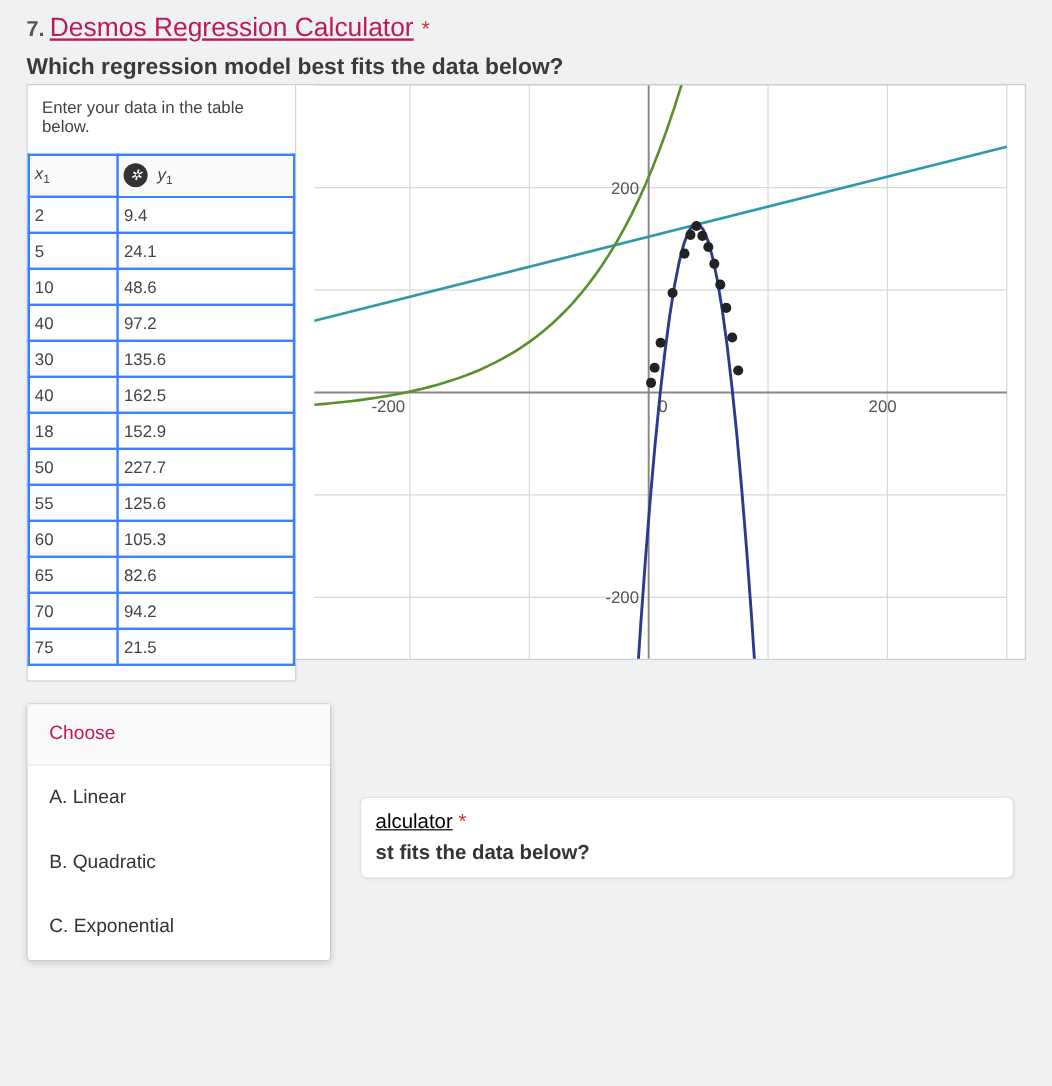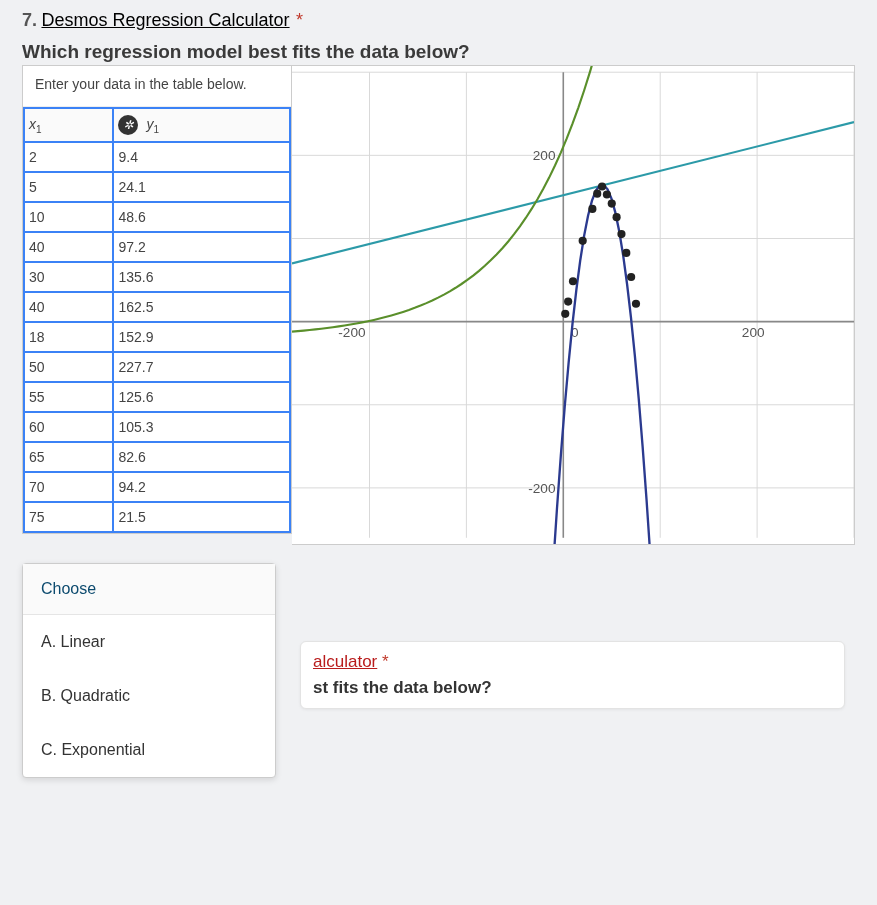--- a/index.html
+++ b/index.html
@@ -10,43 +10,43 @@
     background: #f0f1f3;
     width: 877px;
     height: 905px;
     overflow: hidden;
     position: relative;
     color: #333;
   }
   .page { padding: 10px 22px 0 22px; }
   .qnum { font-weight: 600; color: #555; font-size: 18px; display: inline; }
   .qlink {
-    color: #000000;
+    color: #be185d;
     text-decoration: underline;
-    font-size: 18px;
+    font-size: 22px;
     font-weight: 500;
   }
   .req { color: #c0392b; font-size: 18px; margin-left: 2px; }
   .qtext {
     font-weight: 700;
     color: #3a3a3a;
     font-size: 19px;
     margin-top: 10px;
     margin-bottom: 2px;
   }
   .figure-area {
     display: flex;
     align-items: flex-start;
     gap: 0;
   }
   .table-panel {
     background: #fff;
     border: 1px solid #ccc;
-    width: 270px;
-    padding-bottom: 0;
+    width: 225px;
+    padding-bottom: 12px;
   }
   .table-instr {
     font-size: 14px;
     color: #444;
     padding: 10px 12px 14px 12px;
     border-bottom: 1px solid #eee;
   }
   .data-table {
     width: 100%;
     border-collapse: collapse;
@@ -95,21 +95,21 @@
   .dropdown {
     width: 254px;
     background: #fff;
     border: 1px solid #ccc;
     border-radius: 4px;
     box-shadow: 0 2px 6px rgba(0,0,0,0.12);
   }
   .dd-selected {
     padding: 16px 18px;
     font-size: 16px;
-    color: #0c4a6e;
+    color: #be185d;
     border-bottom: 1px solid #e5e5e5;
     background: #fafafa;
   }
   .dd-option {
     padding: 18px 18px;
     font-size: 16px;
     color: #333;
     border-radius: 3px;
   }
 
@@ -119,21 +119,21 @@
     top: 78px;
     right: 10px;
     background: #fff;
     border: 1px solid #e3e3e3;
     border-radius: 6px;
     padding: 10px 16px 10px 12px;
     box-shadow: 0 1px 3px rgba(0,0,0,0.06);
     font-size: 17px;
     color: #333;
   }
-  .peek-link { color: #b91c1c; text-decoration: underline; }
+  .peek-link { color: #000000; text-decoration: underline; }
   .peek-text { font-weight: 700; display: block; margin-top: 6px; }
 </style>
 </head>
 <body>
 
 <div class="page">
 
   <div>
     <span class="qnum">7.</span>
     <a href="#" class="qlink">Desmos Regression Calculator</a>

